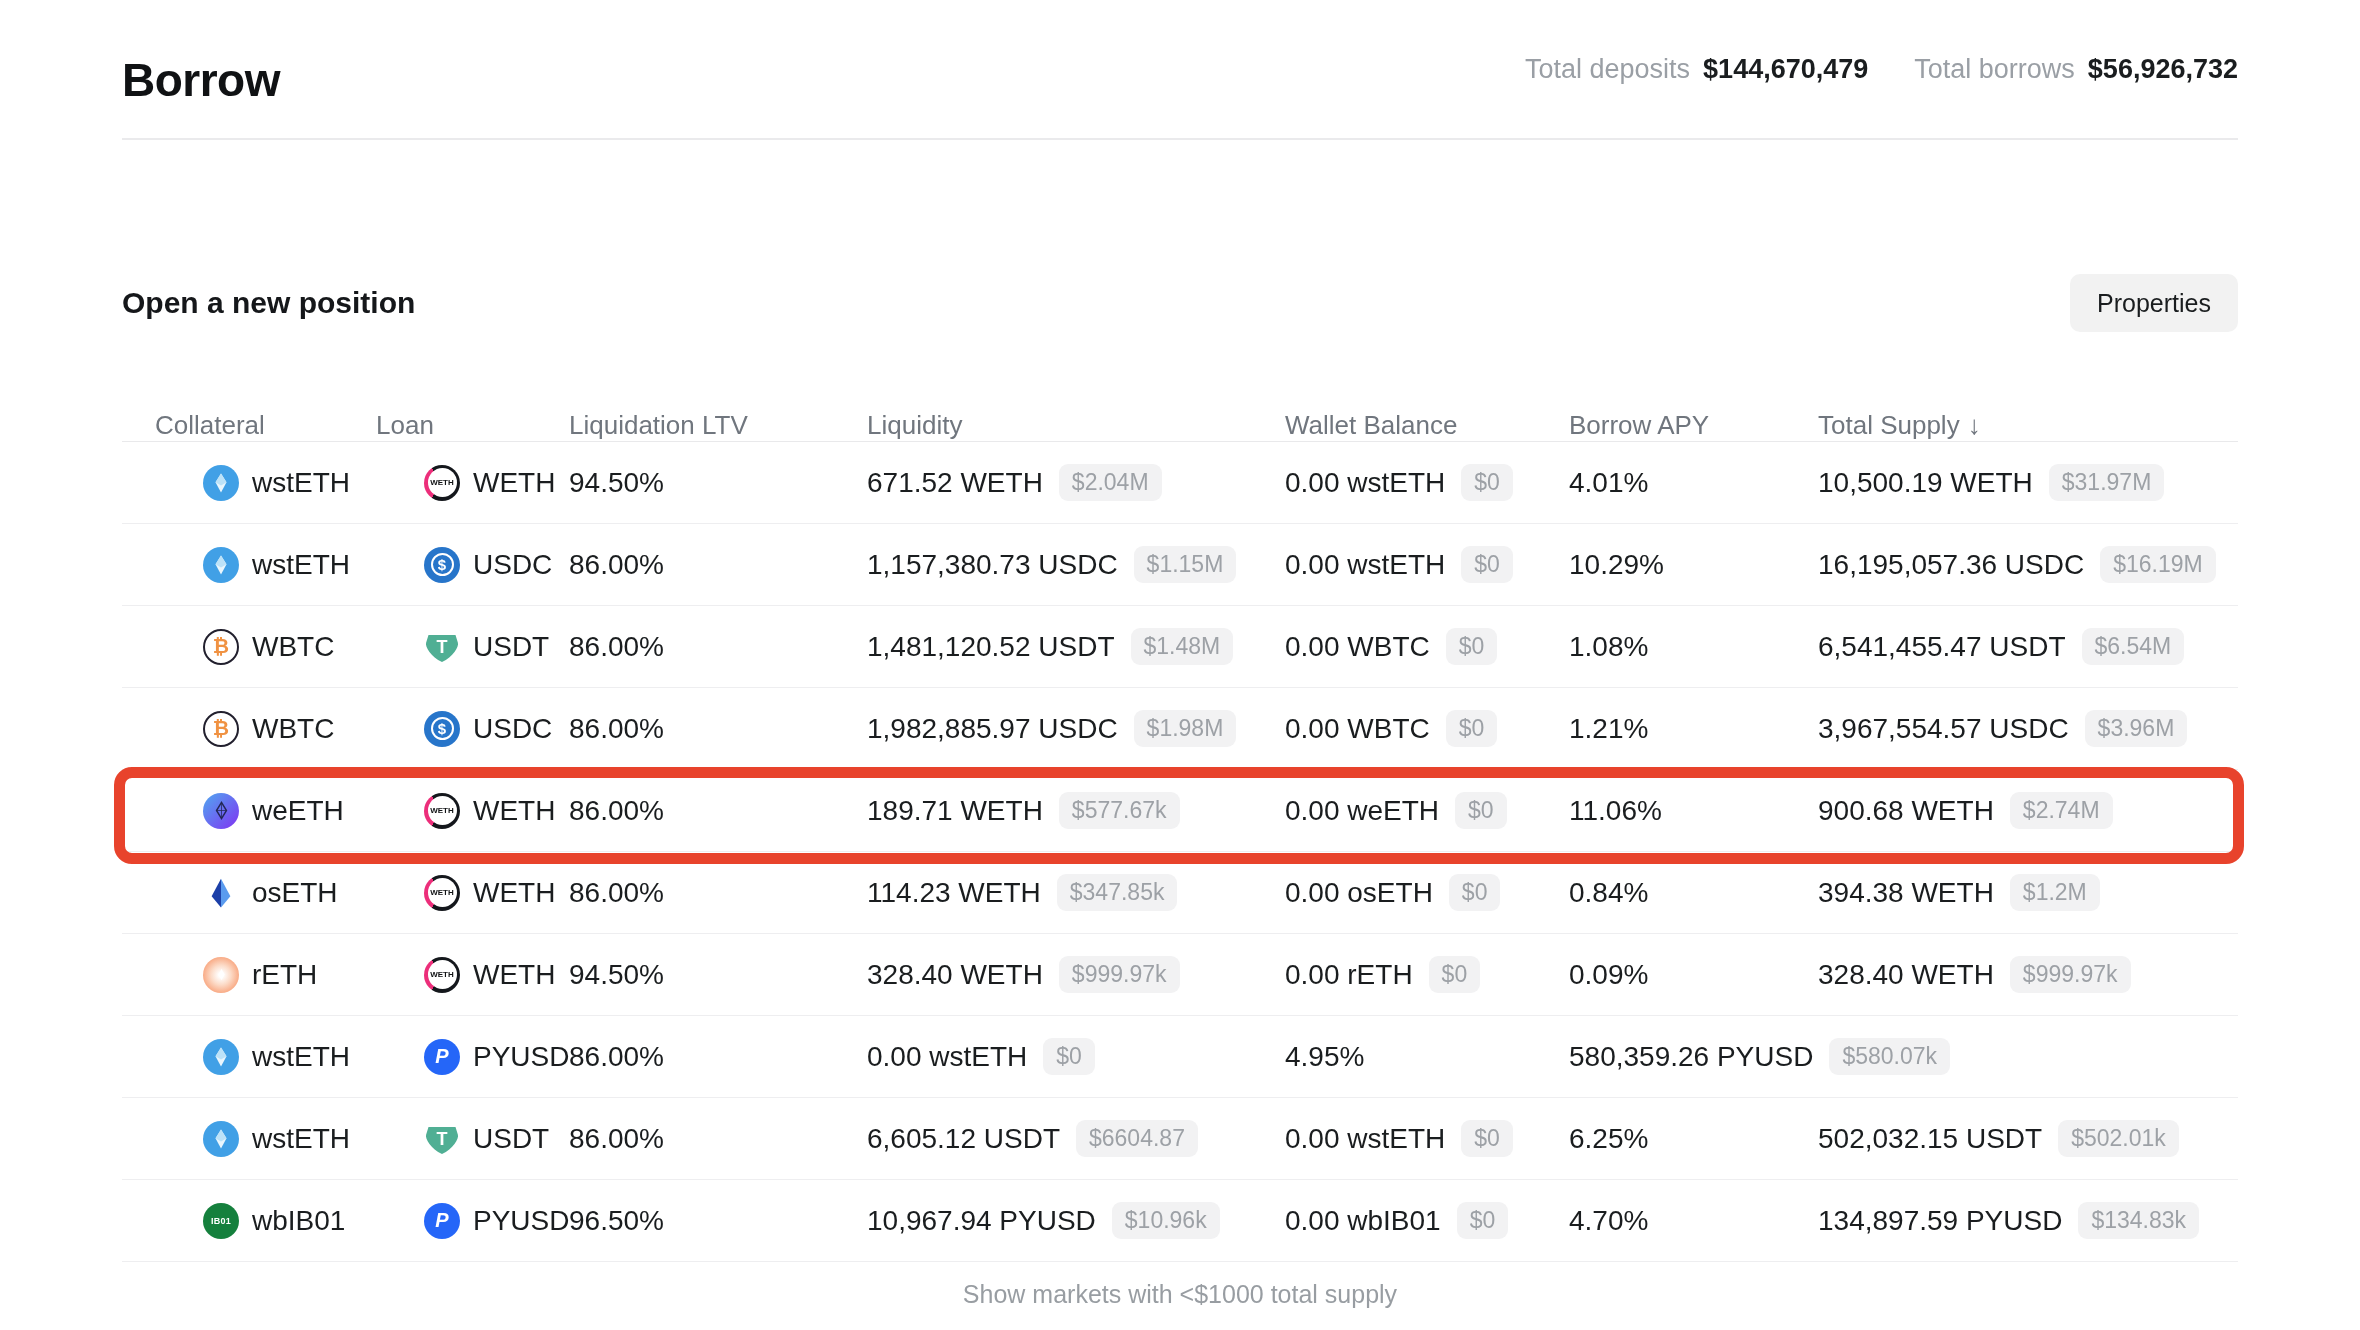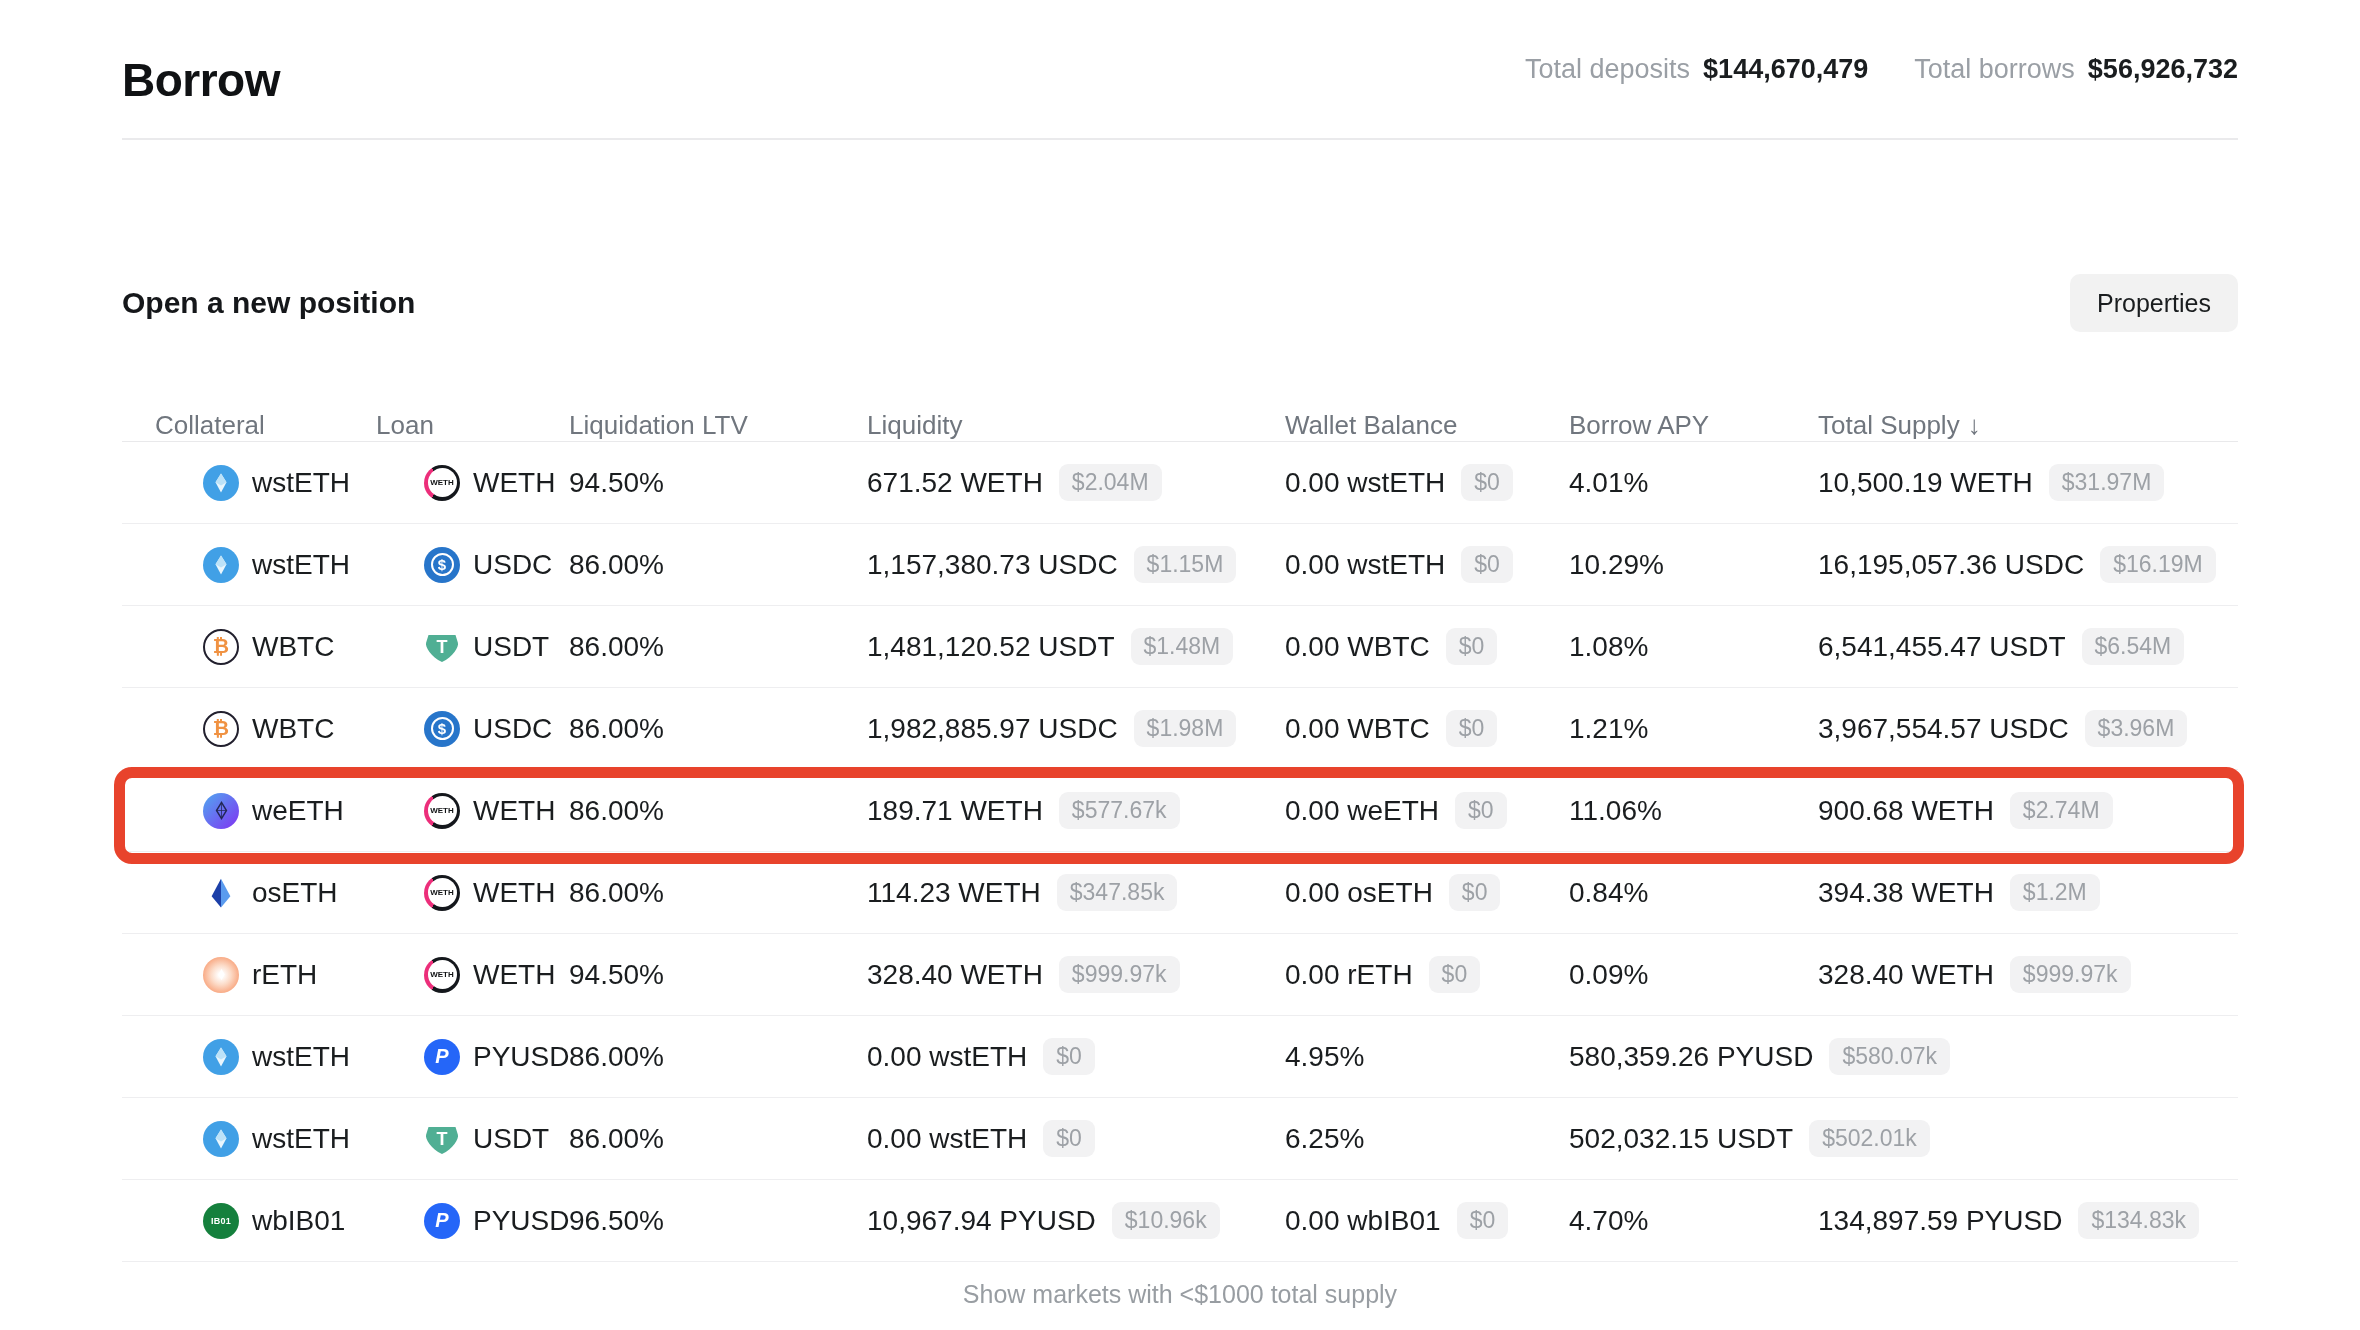--- a/index.html
+++ b/index.html
@@ -361,20 +361,24 @@
         <span class="icon i-usdt">
           <svg viewBox="0 0 24 24" width="36" height="36">
             <path d="M3 4h18l1.6 5.2c.8 2.6-3.3 9.6-10.6 12.8C4.7 18.8.6 11.8 1.4 9.2Z" fill="#50AF94"></path>
             <text x="12" y="15.8" text-anchor="middle" font-size="12" font-weight="bold" fill="#fff" font-family="sans-serif">T</text>
           </svg>
         </span>
         <span>USDT</span>
       </div>
     <div class="cell num">86.00%</div>
     <div class="cell money">
+        <span>6,605.12 USDT</span>
+        <span class="badge">$6604.87</span>
+      </div>
+    <div class="cell money">
         <span>0.00 wstETH</span>
         <span class="badge">$0</span>
       </div>
     <div class="cell num">6.25%</div>
     <div class="cell money">
         <span>502,032.15 USDT</span>
         <span class="badge">$502.01k</span>
       </div>
   </div>
 

